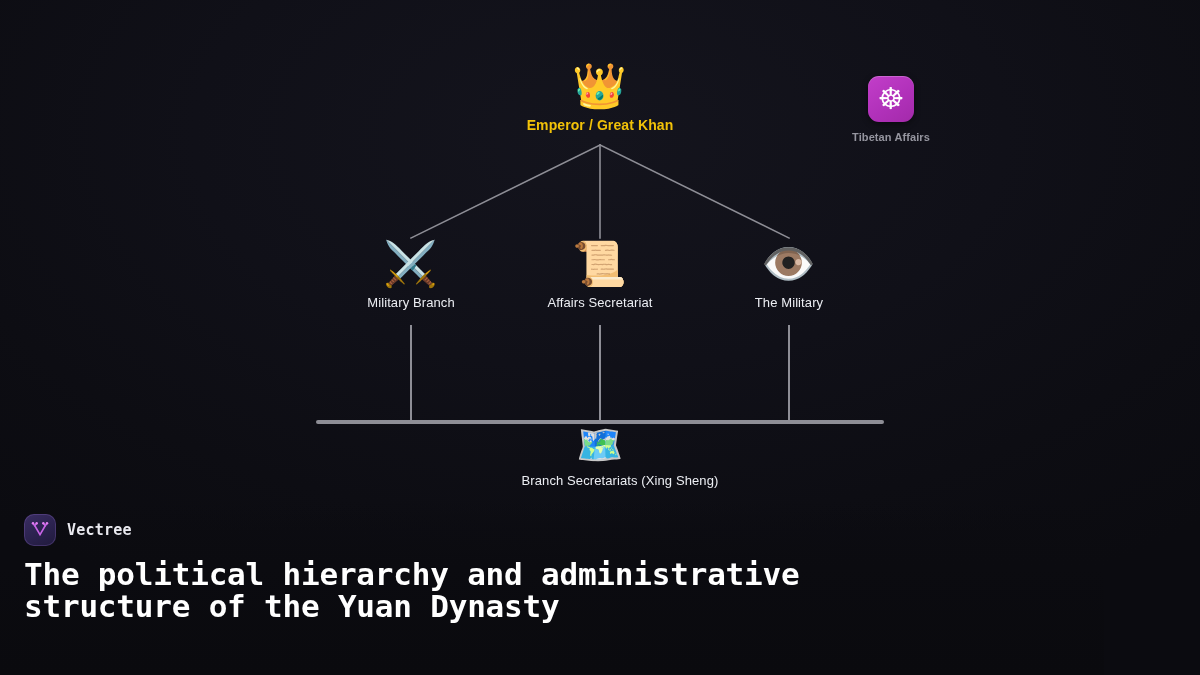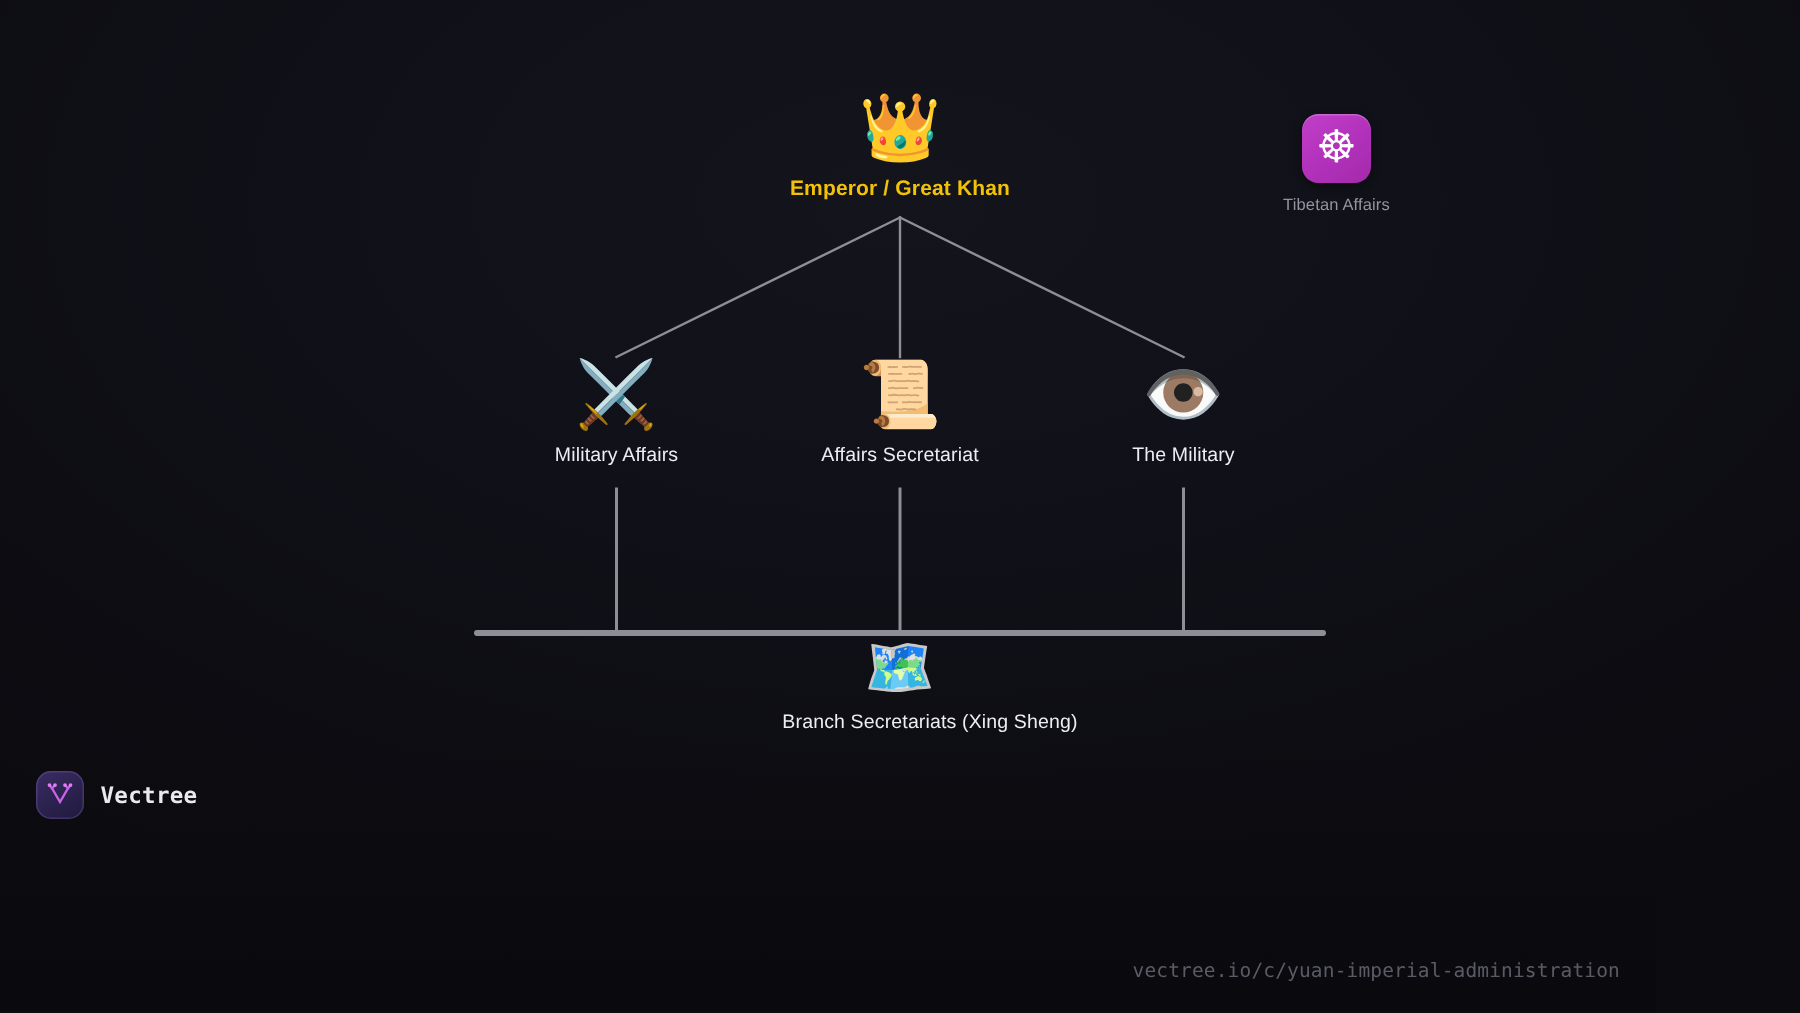--- a/index.html
+++ b/index.html
@@ -73,20 +73,21 @@
   .node.leaf .node-label {
     color:#eceef3;
     font-size:13px;
     margin-left:40px;
   }
 
   
   .node.side .node-label {
     color:#95959f;
     font-size:11px;
+    font-weight:bold;
   }
 
   .tile {
     width:46px; height:46px;
     border-radius:11px;
     display:flex;
     align-items:center;
     justify-content:center;
     background:linear-gradient(145deg, #c23ec9 0%, #b131ba 55%, #a32aaa 100%);
     box-shadow:inset 0 1px 0 rgba(255,255,255,.22), 0 2px 6px rgba(0,0,0,.45);
@@ -175,21 +176,21 @@
       <line x1="318" y1="422" x2="882" y2="422" stroke="#8e8e96" stroke-width="4" stroke-linecap="round"></line>
     </svg>
 
     <div class="node root" style="left:600px; top:64px;">
       <div class="node-emoji">👑</div>
       <div class="node-label">Emperor / Great Khan</div>
     </div>
 
     <div class="node mid" style="left:411px; top:242px;">
       <div class="node-emoji">⚔️</div>
-      <div class="node-label">Military Affairs</div>
+      <div class="node-label">Military Branch</div>
     </div>
 
     <div class="node mid" style="left:600px; top:242px;">
       <div class="node-emoji">📜</div>
       <div class="node-label">Affairs Secretariat</div>
     </div>
 
     <div class="node mid" style="left:789px; top:242px;">
       <div class="node-emoji">👁️</div>
       <div class="node-label">The Military</div>
@@ -225,18 +226,18 @@
             <circle cx="3.6" cy="4.0" r="1.5"></circle>
             <circle cx="8.0" cy="4.0" r="1.5"></circle>
             <circle cx="16.0" cy="4.0" r="1.5"></circle>
             <circle cx="20.4" cy="4.0" r="1.5"></circle>
           </g>
         </svg>
       </div>
       <div id="brand-name">Vectree</div>
     </div>
 
-
-    <div id="url">vectree.io/c/yuan-imperial-administration</div>
+    <h1 id="headline">The political hierarchy and administrative structure of the Yuan Dynasty</h1>
+
 
   </div>
 
 </div>
 
 </body></html>

